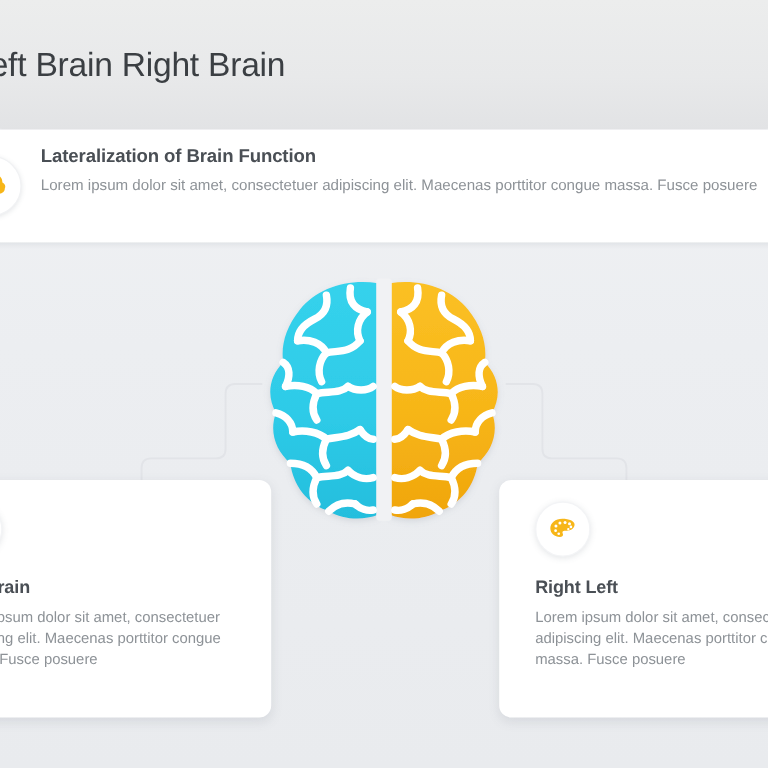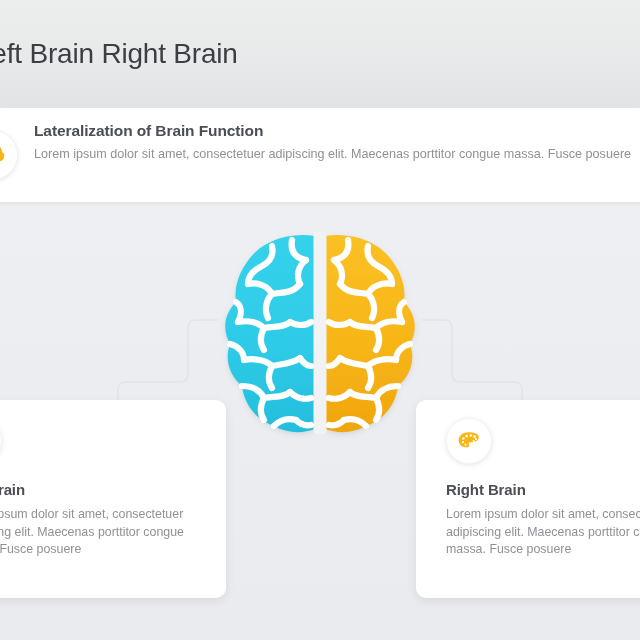--- a/index.html
+++ b/index.html
@@ -310,18 +310,18 @@
           <circle cx="7.3" cy="10.4" r="1.25" fill="#ffffff"></circle>
           <circle cx="10.6" cy="7.9" r="1.25" fill="#ffffff"></circle>
           <circle cx="14.9" cy="7.4" r="1.25" fill="#ffffff"></circle>
           <circle cx="18.6" cy="8.5" r="1.25" fill="#ffffff"></circle>
           <circle cx="19.8" cy="11.1" r="1.1" fill="#ffffff"></circle>
           <circle cx="17.6" cy="12.9" r="1.0" fill="#ffffff"></circle>
           <circle cx="7.0" cy="14.2" r="1.15" fill="#ffffff"></circle>
           <circle cx="9.6" cy="16.8" r="1.1" fill="#ffffff"></circle>
         </svg>
       </div>
-      <div class="card-title">Right Brain</div>
+      <div class="card-title">Right Left</div>
       <div class="card-body">Lorem ipsum dolor sit amet, consectetuer adipiscing elit. Maecenas porttitor congue massa. Fusce posuere</div>
     </div>
 
   </div>
 </div>
 
 </body></html>

